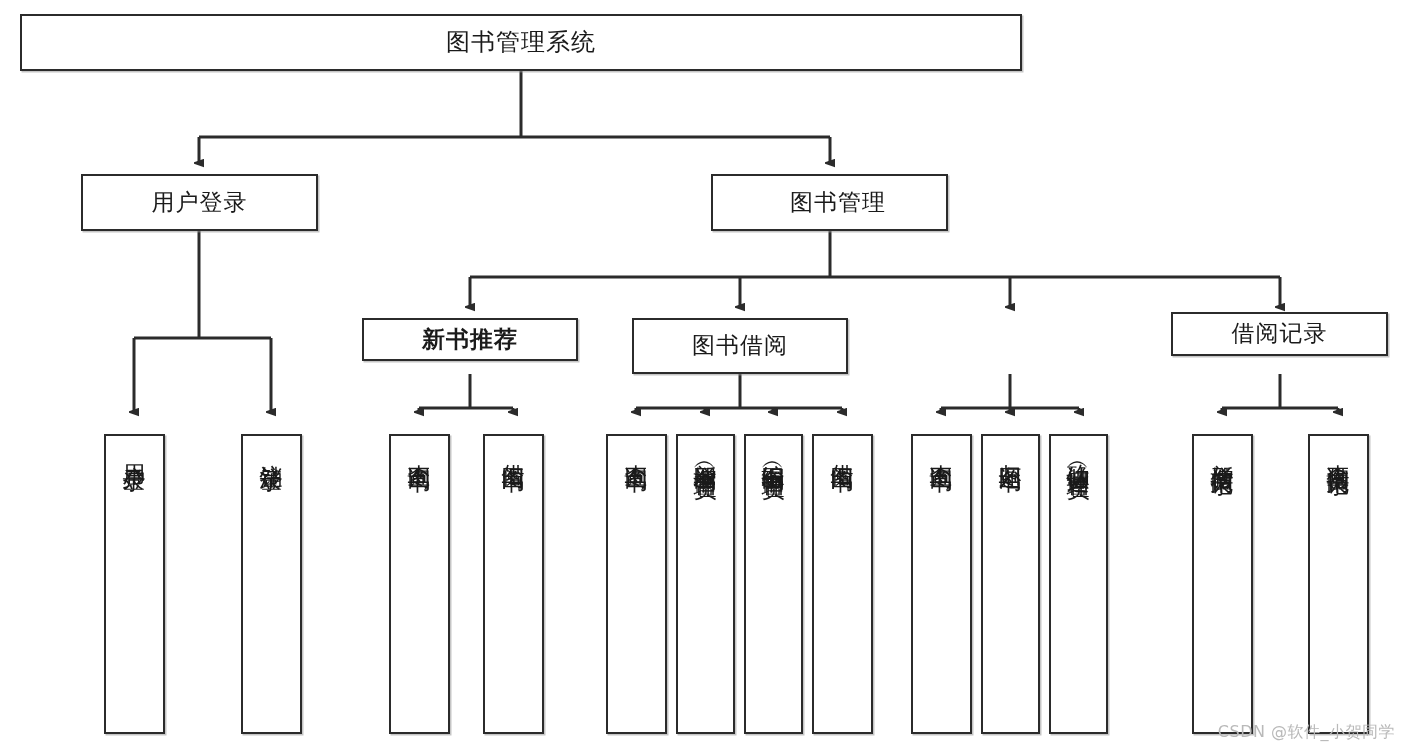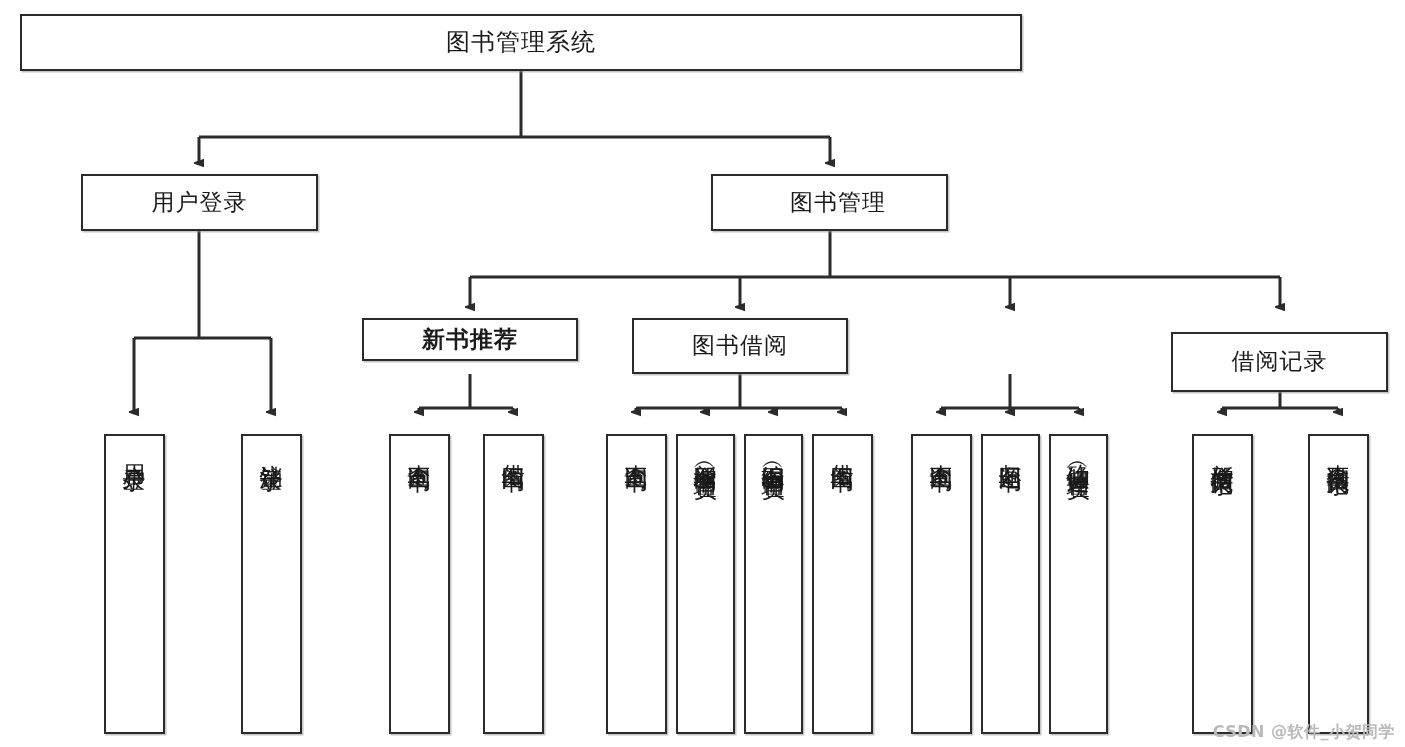--- a/index.html
+++ b/index.html
@@ -69,21 +69,20 @@
   }
   #watermark {
     position: absolute;
     right: 10px;
     bottom: 4px;
     font-size: 16px;
     color: #b9b9b9;
     letter-spacing: 0.5px;
     z-index: 5;
     white-space: nowrap;
-    font-weight: bold;
   }
 </style>
 </head>
 <body>
 
 <div id="canvas">
 
   <svg id="edges" viewBox="0 0 1405 747">
     <defs>
       <marker id="arrow" markerWidth="10" markerHeight="10" refX="4.2" refY="5" orient="auto" markerUnits="userSpaceOnUse">
@@ -148,21 +147,21 @@
 
   <div class="node horiz" style="left:362px; top:318px; width:216px; height:43px;font-weight:bold;">
     <span class="label">新书推荐</span>
   </div>
 
   <div class="node horiz" style="left:632px; top:318px; width:216px; height:56px;align-items:center;">
     <span class="label">图书借阅</span>
   </div>
 
 
-  <div class="node horiz" style="left:1171px; top:332px; width:217px; height:60px;">
+  <div class="node horiz" style="left:1171px; top:312px; width:217px; height:44px;">
     <span class="label">借阅记录</span>
   </div>
 
   <div class="node vert" style="left:104px; top:434px; width:61px; height:300px;">
     <span class="label">用户登录</span>
   </div>
 
   <div class="node vert" style="left:241px; top:434px; width:61px; height:300px;">
     <span class="label">注销登录</span>
   </div>

